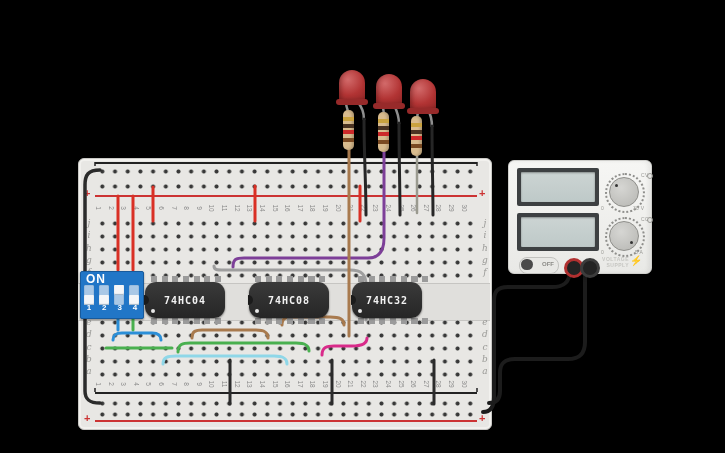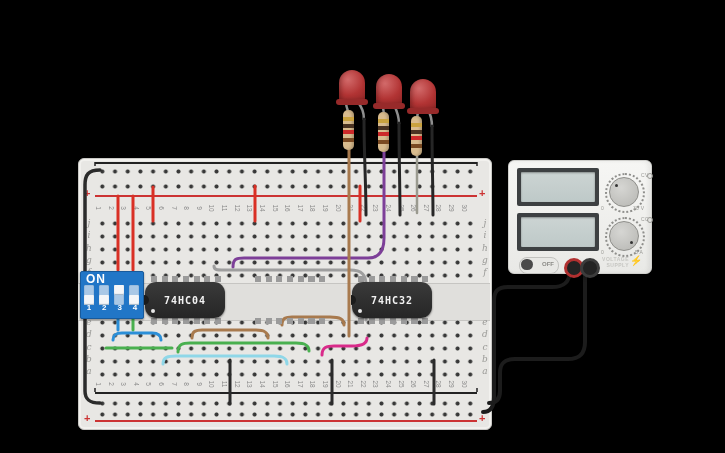--- a/index.html
+++ b/index.html
@@ -276,23 +276,28 @@
 
   <div class="abs pinstrip" style="left:151px;top:276px;width:70px;"></div>
   <div class="abs pinstrip" style="left:151px;top:318px;width:70px;"></div>
   <div class="abs ic" style="left:145px;width:80px;">
     <div class="notch"></div>
     <div class="dot"></div>
     <span class="lbl">74HC04</span>
   </div>
   <div class="abs pinstrip" style="left:255px;top:276px;width:70px;"></div>
   <div class="abs pinstrip" style="left:255px;top:318px;width:70px;"></div>
+  <div class="abs ic" style="left:249px;width:80px;">
+    <div class="notch"></div>
+    <div class="dot"></div>
+    <span class="lbl">74HC08</span>
+  </div>
   <div class="abs pinstrip" style="left:358px;top:276px;width:70px;"></div>
   <div class="abs pinstrip" style="left:358px;top:318px;width:70px;"></div>
-  <div class="abs ic" style="left:352px;width:80px;text-align:center;">
+  <div class="abs ic" style="left:352px;width:70px;text-align:center;">
     <div class="notch"></div>
     <div class="dot"></div>
     <span class="lbl">74HC32</span>
   </div>
 
   <div class="abs resistor" style="left:343px;top:110px;">
     <div class="band" style="top:7px;background:#c9a23f;"></div>
     <div class="band" style="top:14px;background:#4a3322;"></div>
     <div class="band" style="top:20px;background:#cc2a2a;"></div>
     <div class="band" style="top:28px;background:#7a4a22;"></div>

